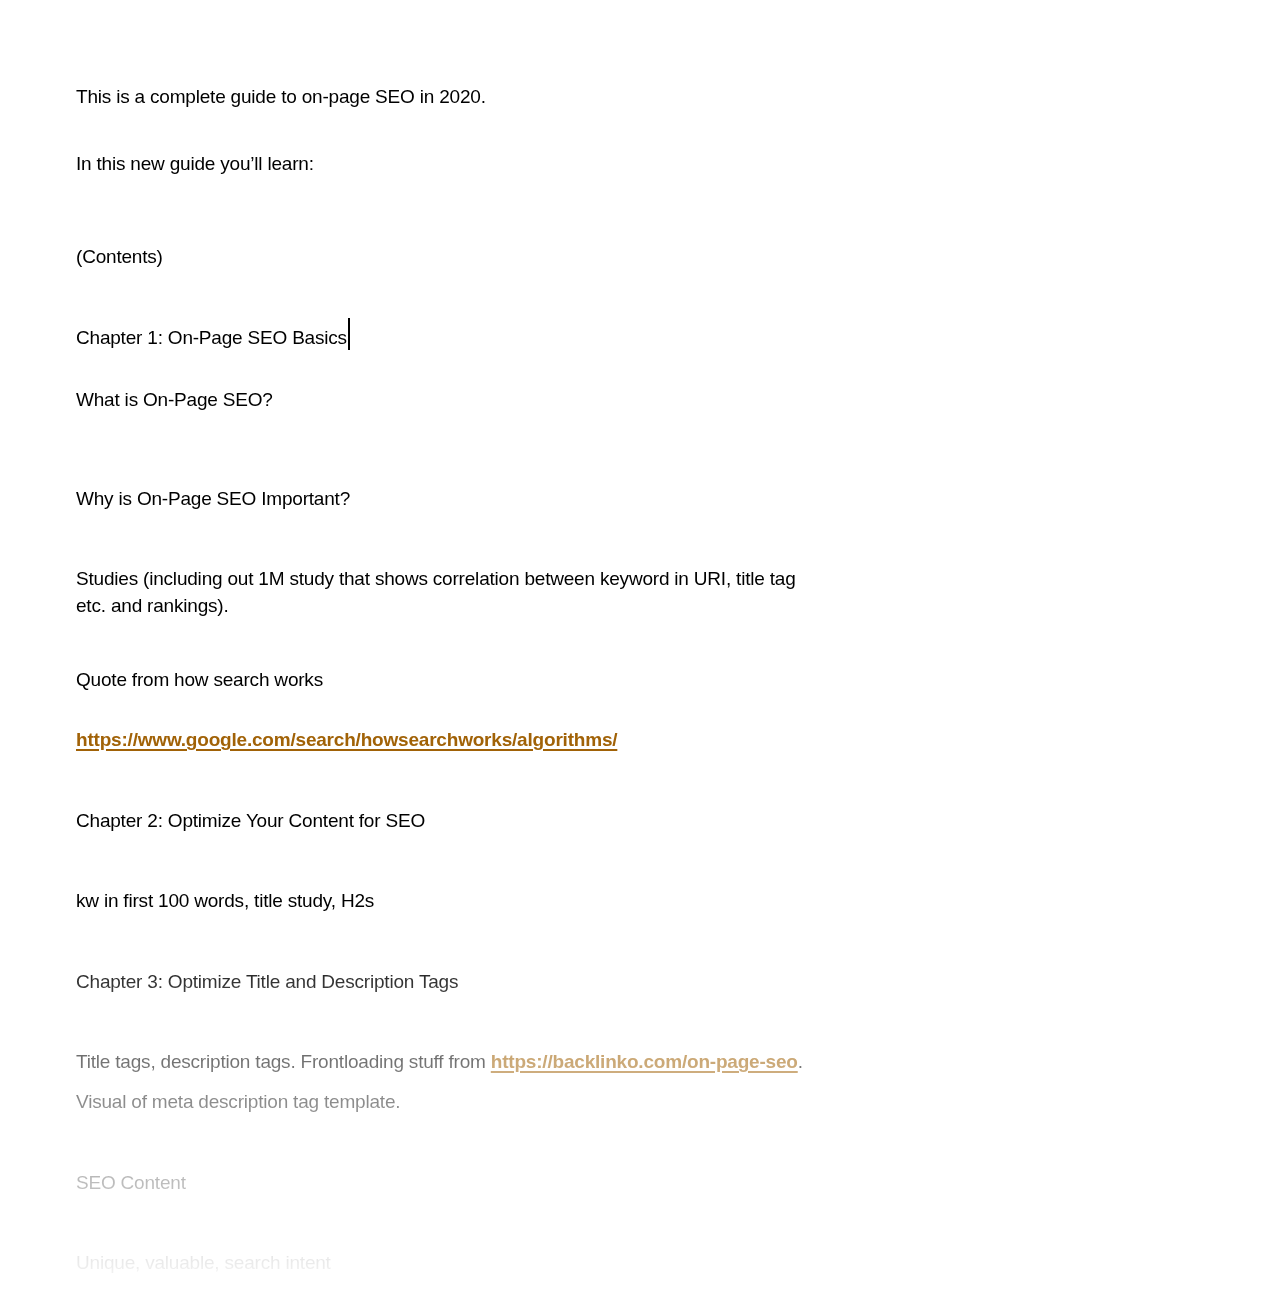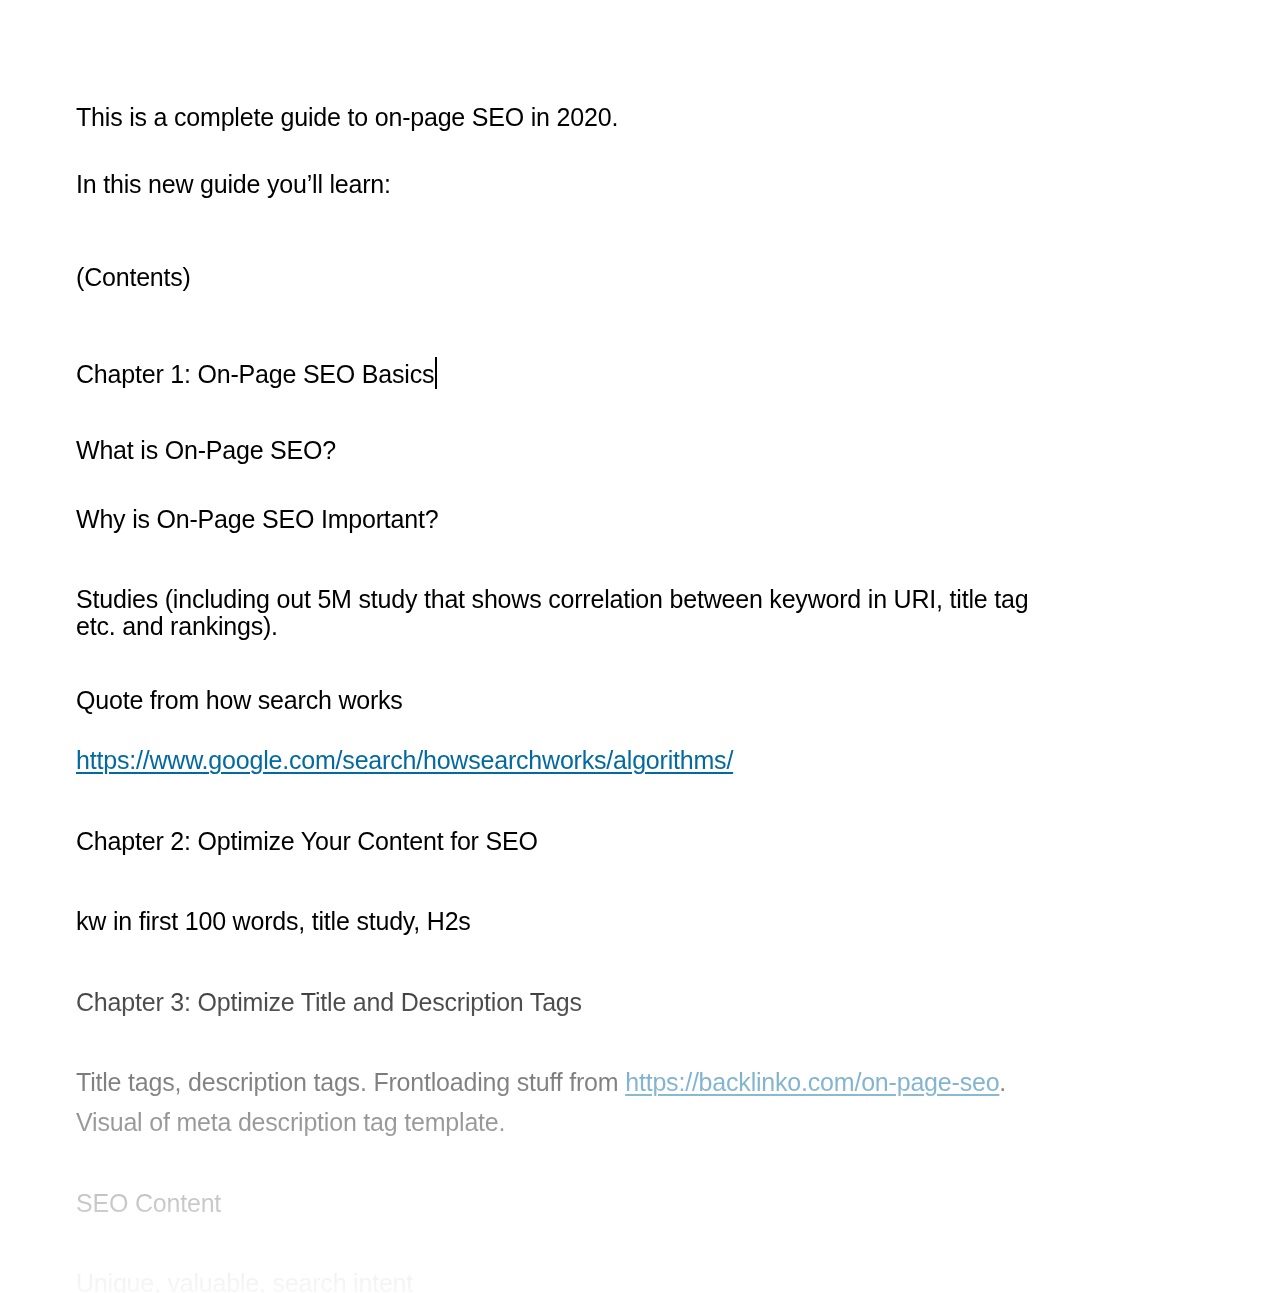--- a/index.html
+++ b/index.html
@@ -17,32 +17,32 @@
     }
     .doc {
       position: absolute;
       left: 76px;
       top: 0;
       width: 1150px;
     }
     .p {
       position: absolute;
       left: 0;
-      font-size: 25px;
+      font-size: 19px;
       line-height: 40px;
       white-space: nowrap;
       letter-spacing: -0.2px;
-      margin-top: 20px;
     }
     .b { font-weight: normal; }
     a.link {
-      color: #0369a1;
+      color: #a16207;
       text-decoration: underline;
       text-decoration-thickness: 2px;
       text-underline-offset: 3px;
+      font-weight: bold;
     }
     .cursor {
       display: inline-block;
       width: 2px;
       height: 32px;
       background: #000;
       vertical-align: -6px;
       margin-left: 1px;
     }
     .fade {
@@ -65,27 +65,27 @@
 <body>
 
 <div class="doc">
 
   <div class="p" style="top:77px">This is a complete guide to on-page SEO in 2020.</div>
 
   <div class="p" style="top:144px">In this new guide you’ll learn:</div>
 
   <div class="p b" style="top:237px">(Contents)</div>
 
-  <div class="p b" style="top:334px"><span>Chapter 1: On-Page SEO Basics</span><span class="cursor"></span></div>
+  <div class="p b" style="top:318px"><span>Chapter 1: On-Page SEO Basics</span><span class="cursor"></span></div>
 
-  <div class="p" style="top:410px">What is On-Page SEO?</div>
+  <div class="p" style="top:380px">What is On-Page SEO?</div>
 
   <div class="p" style="top:479px">Why is On-Page SEO Important?</div>
 
-  <div class="p" style="top:559px">Studies (including out 5M study that shows correlation between keyword in URI, title tag</div>
+  <div class="p" style="top:559px">Studies (including out 1M study that shows correlation between keyword in URI, title tag</div>
   <div class="p" style="top:586px">etc. and rankings).</div>
 
   <div class="p" style="top:660px">Quote from how search works</div>
   <div class="p" style="top:720px">
     <a class="link">https://www.google.com/search/howsearchworks/algorithms/</a>
   </div>
 
   <div class="p b" style="top:801px">Chapter 2: Optimize Your Content for SEO</div>
 
   <div class="p" style="top:881px">kw in first 100 words, title study, H2s</div>

